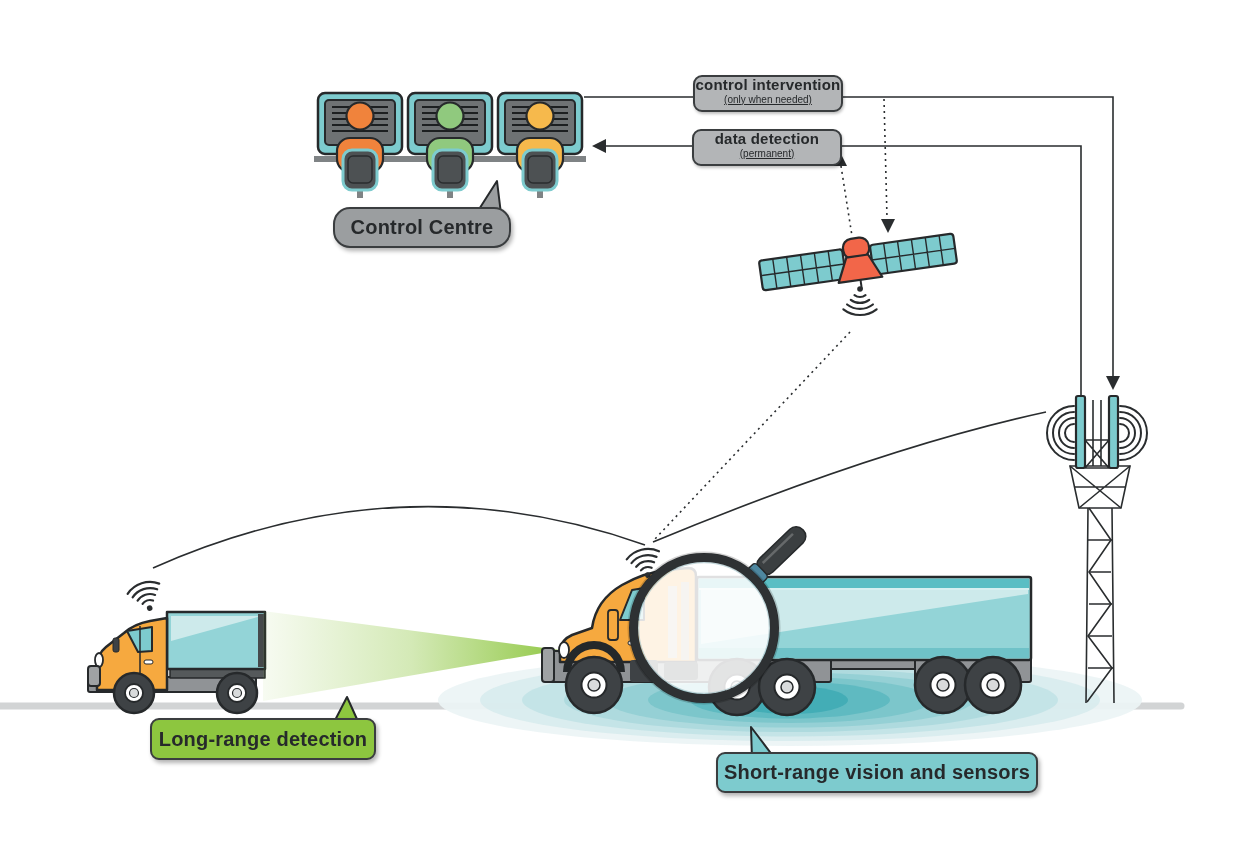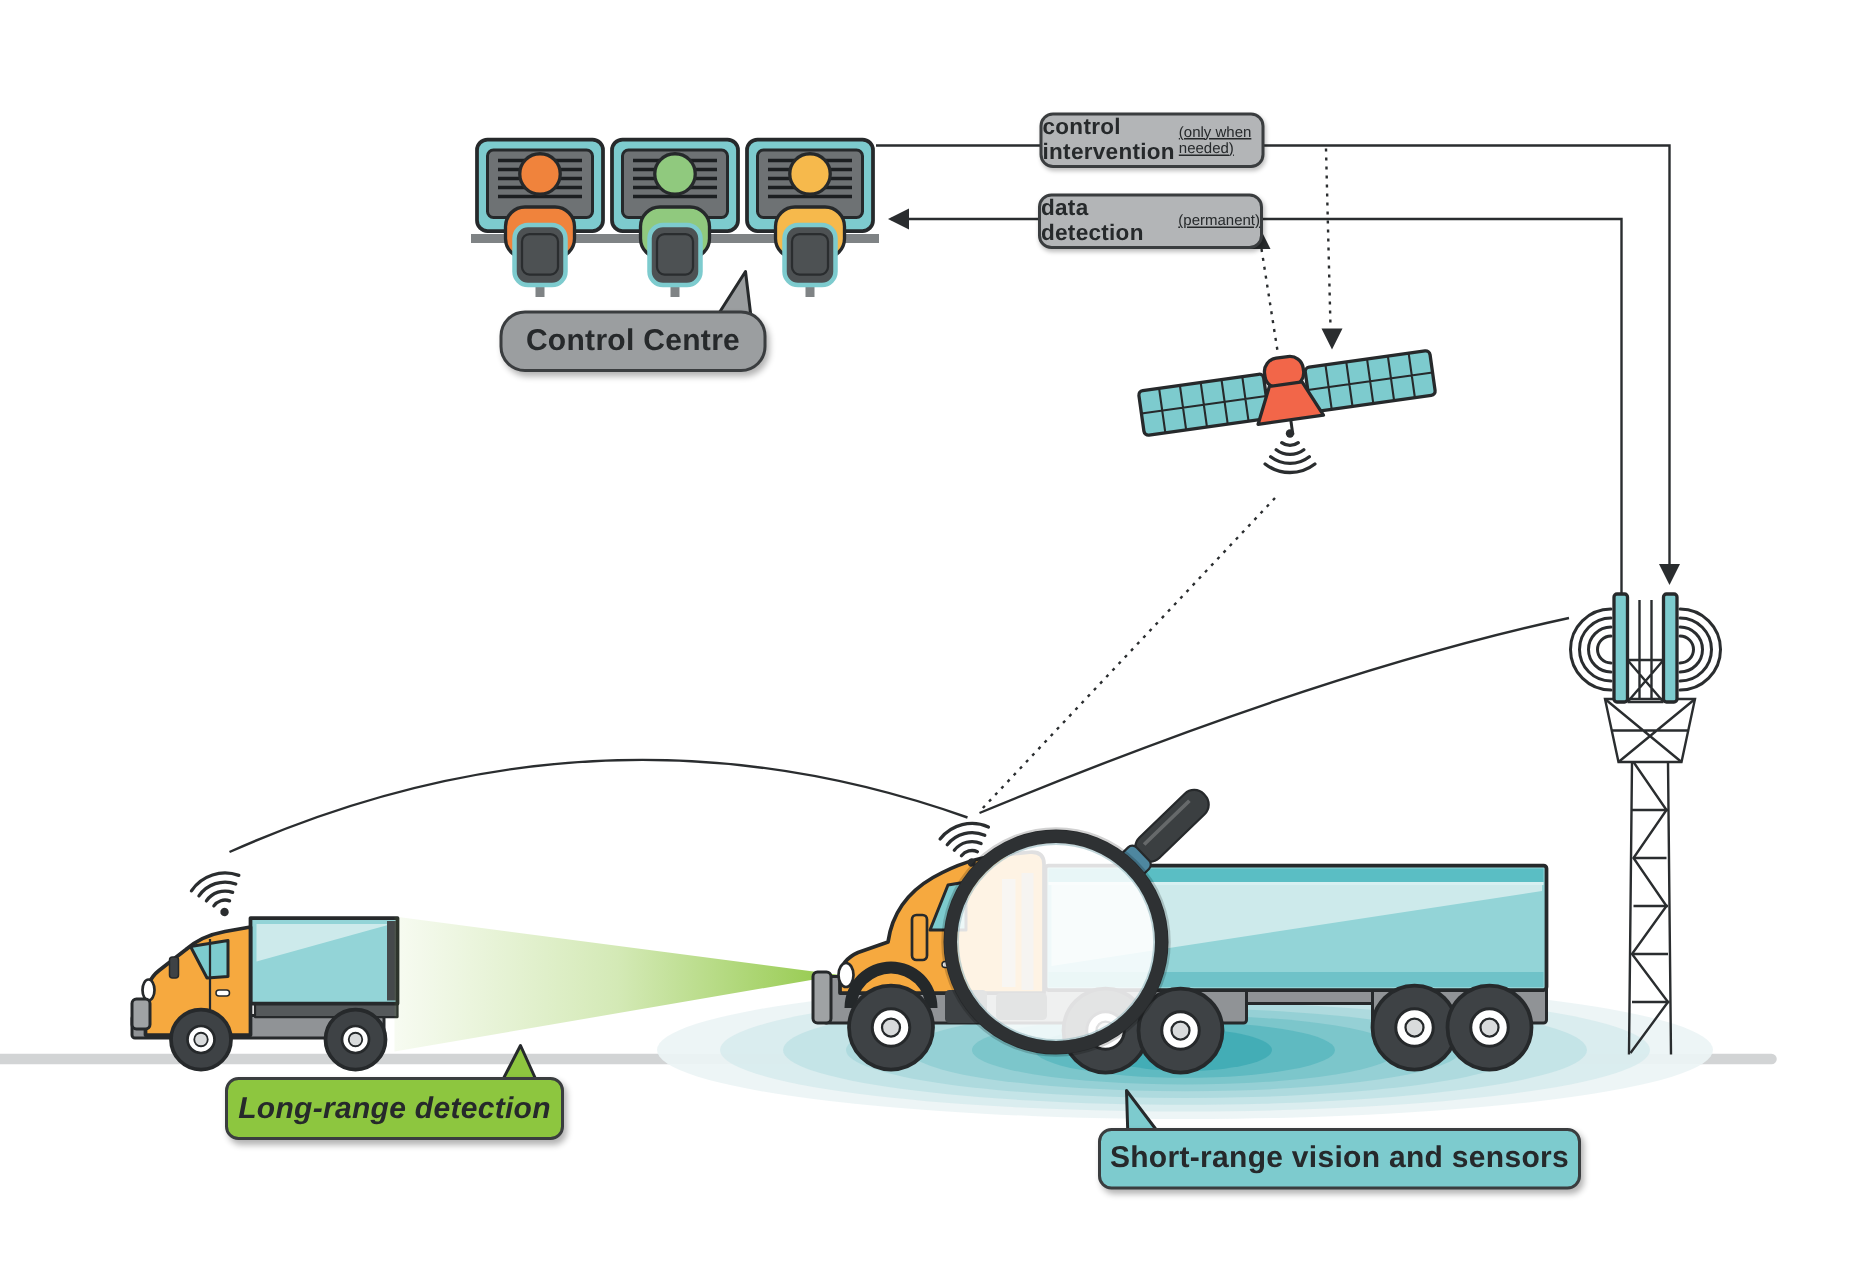--- a/index.html
+++ b/index.html
@@ -9,29 +9,29 @@
   svg{display:block;}
 
   
   .f-teal{fill:var(--c-teal);} .f-tealmid{fill:var(--c-teal_mid);} .f-tealdark{fill:var(--c-teal_dark);}
   .f-tealpale{fill:var(--c-teal_pale);} .f-orange{fill:var(--c-orange);} .f-sat{fill:var(--c-sat_orange);}
   .f-chassis{fill:var(--c-chassis);} .f-wheel{fill:var(--c-wheel);} .f-screen{fill:var(--c-screen);}
   .f-chair{fill:var(--c-chair);}
   .s-ol{stroke:var(--c-outline);} .s-line{stroke:var(--c-line);}
 
   .label-box{box-sizing:border-box;background:var(--c-gray_label);border:2px solid var(--c-gray_dark);
-             border-radius:9px;display:flex;justify-content:center;align-items:center;
+             border-radius:9px;display:flex;flex-direction:column;justify-content:flex-start;align-items:center;
              color:var(--c-text_dark);box-shadow:1px 2px 3px rgba(0,0,0,.25);}
   .label-title{font-weight:bold;font-size:15px;line-height:1.1;letter-spacing:.2px;}
   .label-sub{font-size:10px;line-height:1.1;text-decoration:underline;}
   .bubble{box-sizing:border-box;border:2px solid var(--c-gray_dark);border-radius:9px;display:flex;
           justify-content:center;align-items:center;font-weight:bold;font-size:20px;
           color:var(--c-text_dark);box-shadow:2px 3px 4px rgba(0,0,0,.3);letter-spacing:.2px;}
   .bubble-gray{background:var(--c-gray_bubble);border-radius:17px;}
-  .bubble-green{background:var(--c-green);font-style:italic;}
+  .bubble-green{background:var(--c-green);}
   .bubble-teal{background:var(--c-teal);}
   .lens-text{text-align:center;font-size:14px;line-height:1.58;color:#33373a;font-weight:500;}
 </style>
 </head>
 <body>
 
 <div class="stage">
 
 <svg class="abs" style="left:0;top:0" width="1238" height="845" viewBox="0 0 1238 845">
   <defs>
@@ -252,16 +252,16 @@
 
 <div class="abs label-box" style="left:692px;top:129px;width:150px;height:37px">
   <div class="label-title">data detection</div>
   <div class="label-sub">(permanent)</div>
 </div>
 
 <div class="abs bubble bubble-gray" style="left:333px;top:207px;width:178px;height:41px">Control Centre</div>
 
 <div class="abs bubble bubble-green" style="left:150px;top:718px;width:226px;height:42px">Long-range detection</div>
 
-<div class="abs bubble bubble-teal" style="left:732px;top:752px;width:322px;height:41px">Short-range vision and sensors</div>
+<div class="abs bubble bubble-teal" style="left:716px;top:752px;width:322px;height:41px">Short-range vision and sensors</div>
 
 
 </div>
 
 </body></html>

